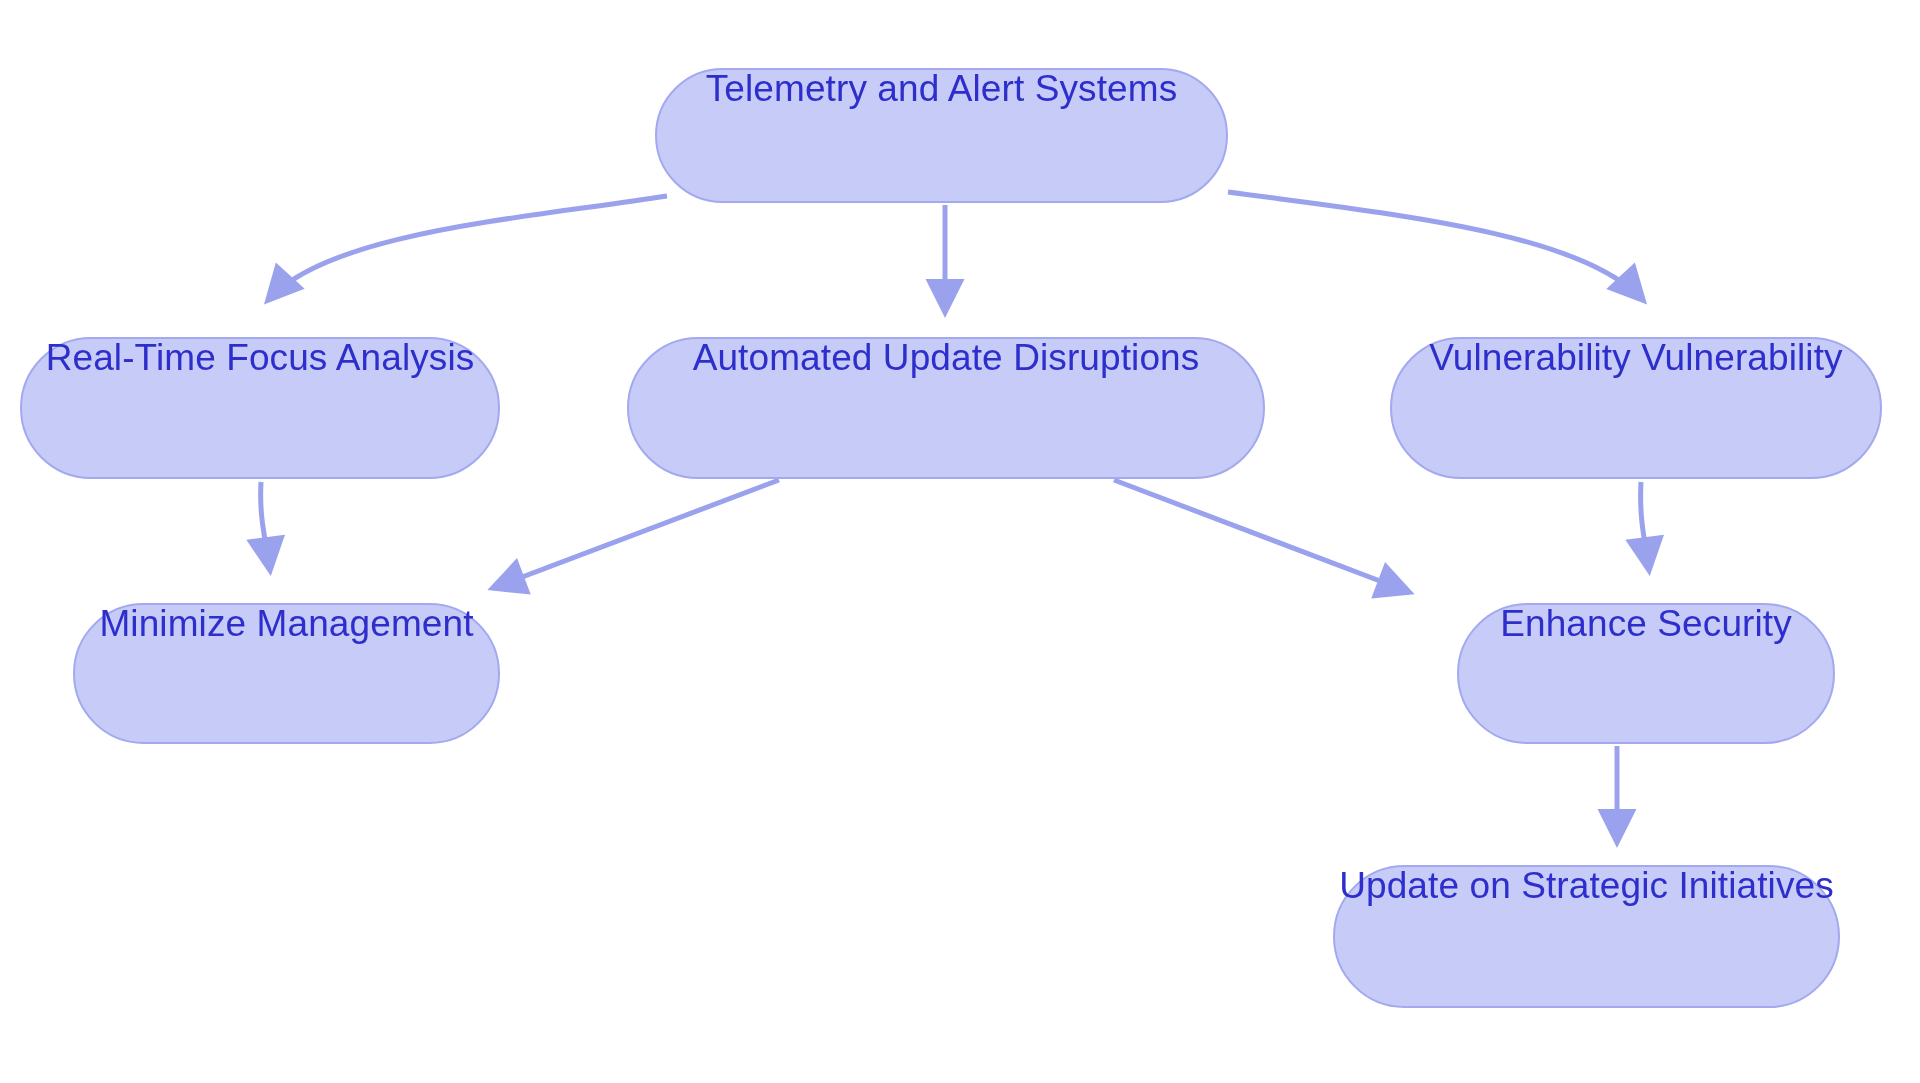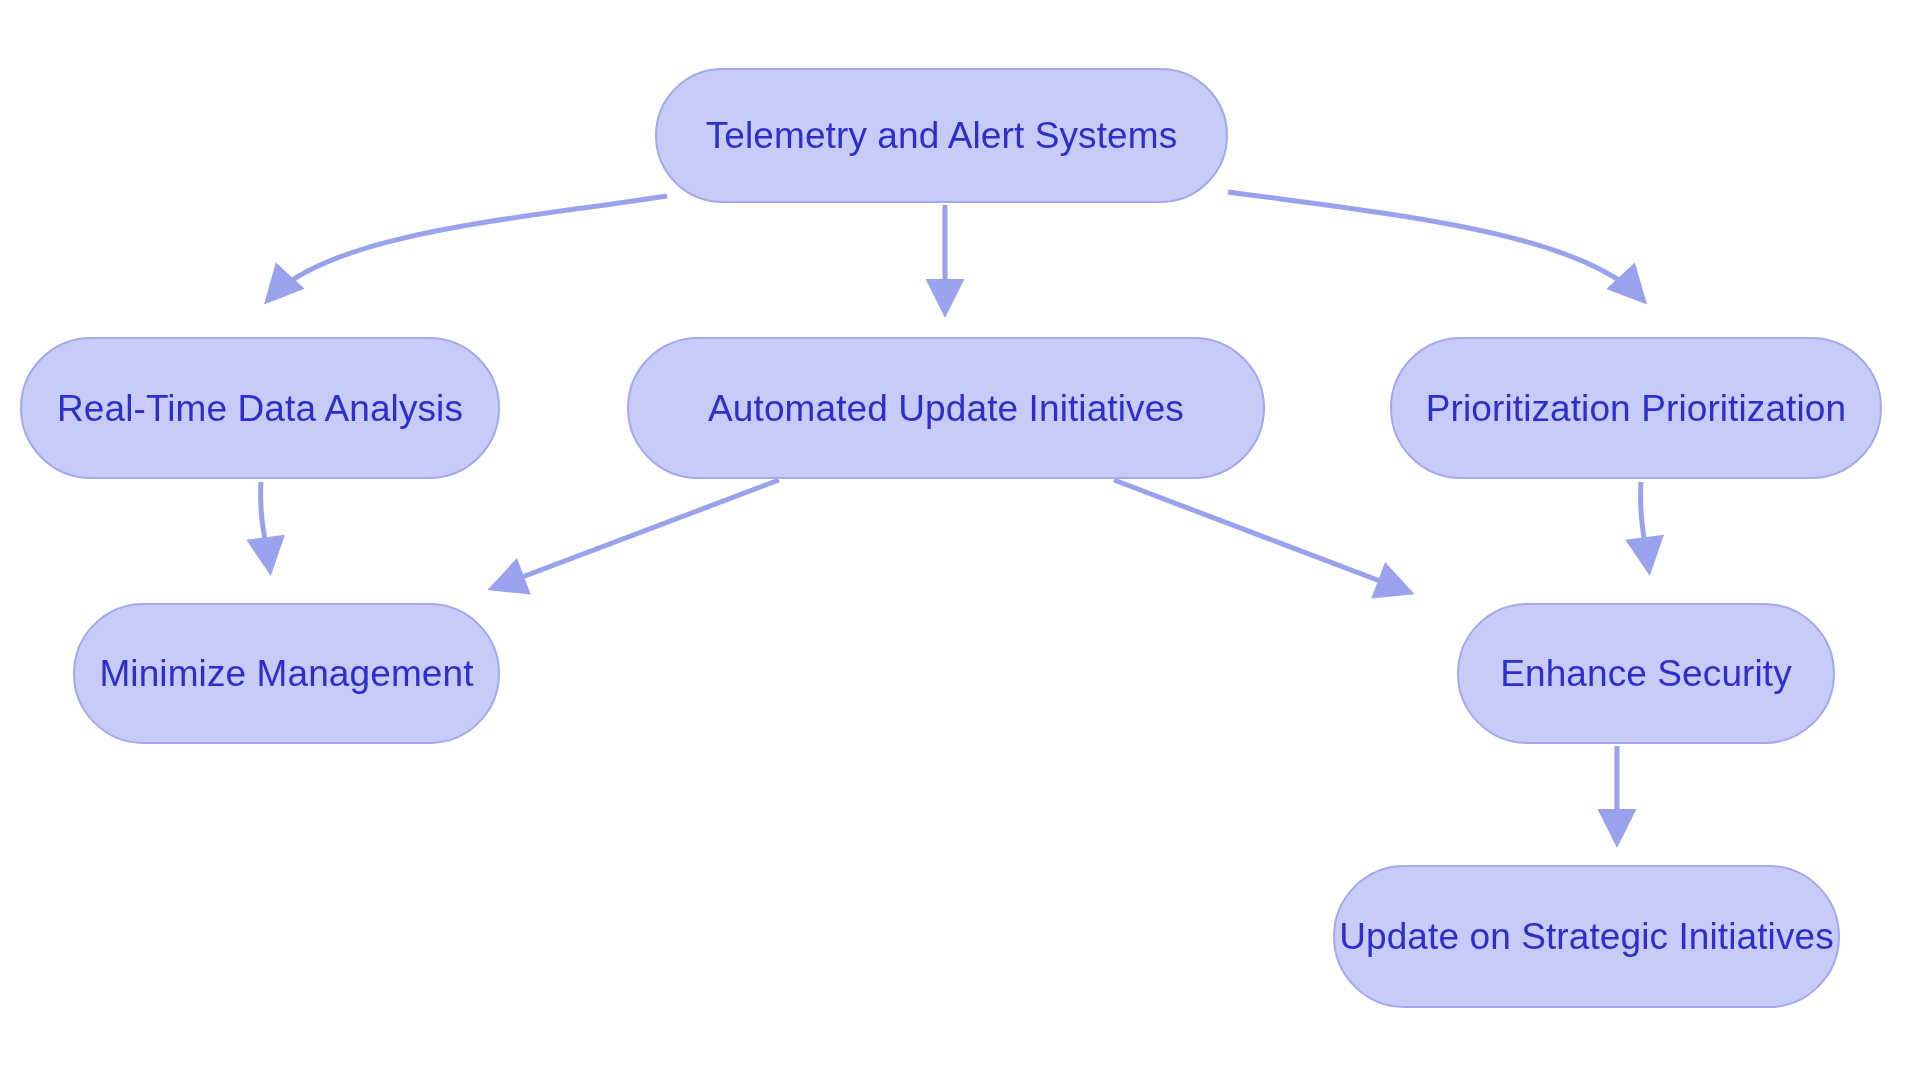--- a/index.html
+++ b/index.html
@@ -24,21 +24,21 @@
     left: 0;
     top: 0;
     width: 1920px;
     height: 1083px;
     pointer-events: none;
   }
   .node {
     position: absolute;
     box-sizing: border-box;
     display: flex;
-    align-items: center;
+    align-items: flex-start;
     justify-content: center;
     background: #c6cbf7;
     border: 2px solid #a3a9ef;
     border-radius: 999px;
     color: #2d2ecb;
     text-align: center;
     letter-spacing: 0.1px;
     white-space: nowrap;
     user-select: none;
   }
@@ -83,29 +83,29 @@
     <path d="M 1641,482 C 1639,520 1645,540 1649,570" fill="none" stroke="#9aa2ed" stroke-width="5" marker-end="url(#arrowhead)"></path>
 
     <path d="M 1617,746 L 1617,842" fill="none" stroke="#9aa2ed" stroke-width="5" marker-end="url(#arrowhead)"></path>
   </svg>
 
   <div class="node n-root">
     <span class="node-label">Telemetry and Alert Systems</span>
   </div>
 
   <div class="node n-rtda">
-    <span class="node-label">Real-Time Data Analysis</span>
+    <span class="node-label">Real-Time Focus Analysis</span>
   </div>
 
   <div class="node n-aum">
-    <span class="node-label">Automated Update Initiatives</span>
+    <span class="node-label">Automated Update Disruptions</span>
   </div>
 
   <div class="node n-vp">
-    <span class="node-label">Prioritization Prioritization</span>
+    <span class="node-label">Vulnerability Vulnerability</span>
   </div>
 
   <div class="node n-md">
     <span class="node-label">Minimize Management</span>
   </div>
 
   <div class="node n-es">
     <span class="node-label">Enhance Security</span>
   </div>
 

